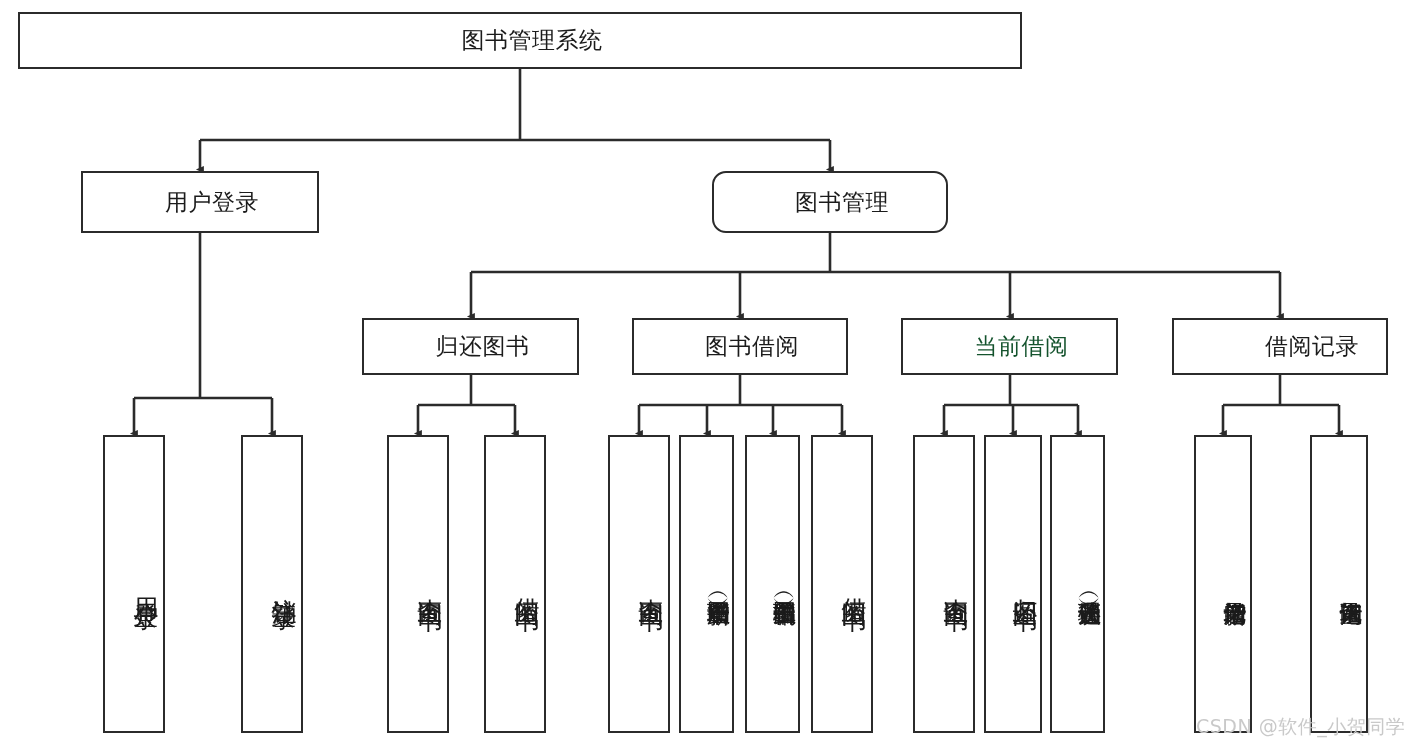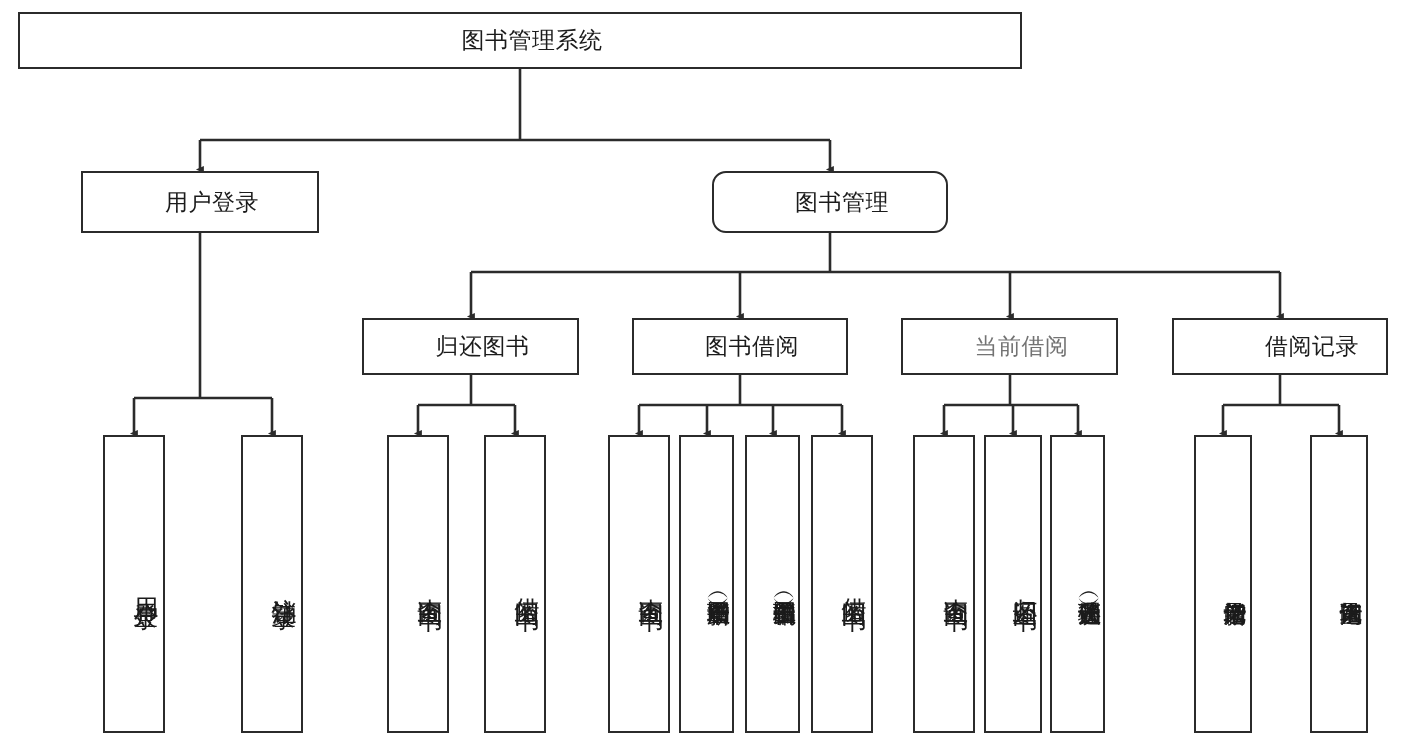--- a/index.html
+++ b/index.html
@@ -130,21 +130,21 @@
       <div class="node horizontal" style="left: 712px; top: 171px; width: 236px; height: 62px; border-color: rgb(43, 43, 43); background: rgb(255, 255, 255); border-radius: 14px;">
         <span class="node-label" style="color: rgb(27, 27, 27);">图书管理</span>
       </div>
       <div class="node horizontal" style="left: 362px; top: 318px; width: 217px; height: 57px; border-color: rgb(43, 43, 43); background: rgb(255, 255, 255);">
         <span class="node-label" style="color: rgb(27, 27, 27);">归还图书</span>
       </div>
       <div class="node horizontal" style="left: 632px; top: 318px; width: 216px; height: 57px; border-color: rgb(43, 43, 43); background: rgb(255, 255, 255); justify-content: center;">
         <span class="node-label" style="color: rgb(27, 27, 27);">图书借阅</span>
       </div>
       <div class="node horizontal" style="left: 901px; top: 318px; width: 217px; height: 57px; border-color: rgb(43, 43, 43); background: rgb(255, 255, 255);">
-        <span class="node-label" style="color: #737373;">当前借阅</span>
+        <span class="node-label" style="color: #14532d;">当前借阅</span>
       </div>
       <div class="node horizontal" style="left: 1172px; top: 318px; width: 216px; height: 57px; border-color: rgb(43, 43, 43); background: rgb(255, 255, 255);">
         <span class="node-label" style="color: rgb(27, 27, 27); margin-left: 40px;">借阅记录</span>
       </div>
       <div class="node vertical" style="left: 103px; top: 435px; width: 62px; height: 298px; border-color: rgb(43, 43, 43); background: rgb(255, 255, 255);">
         <span class="node-label" style="color: rgb(27, 27, 27);">用户登录</span>
       </div>
       <div class="node vertical" style="left: 241px; top: 435px; width: 62px; height: 298px; border-color: rgb(43, 43, 43); background: rgb(255, 255, 255);">
         <span class="node-label" style="color: rgb(27, 27, 27);">注销登录</span>
       </div>
@@ -176,13 +176,14 @@
         <span class="node-label" style="color: rgb(27, 27, 27);">确认归还（管理员）</span>
       </div>
       <div class="node vertical tight" style="left: 1194px; top: 435px; width: 58px; height: 298px; border-color: rgb(43, 43, 43); background: rgb(255, 255, 255);">
         <span class="node-label" style="color: rgb(27, 27, 27);">新增借阅记录</span>
       </div>
       <div class="node vertical tight" style="left: 1310px; top: 435px; width: 58px; height: 298px; border-color: rgb(43, 43, 43); background: rgb(255, 255, 255);">
         <span class="node-label" style="color: rgb(27, 27, 27);">查询借阅记录</span>
       </div>
     </div>
 
+  <div class="watermark" style="left: 1196px; top: 714px; color: rgb(201, 201, 201);">CSDN @软件_小贺同学</div>
 </div>
 
 </body></html>

